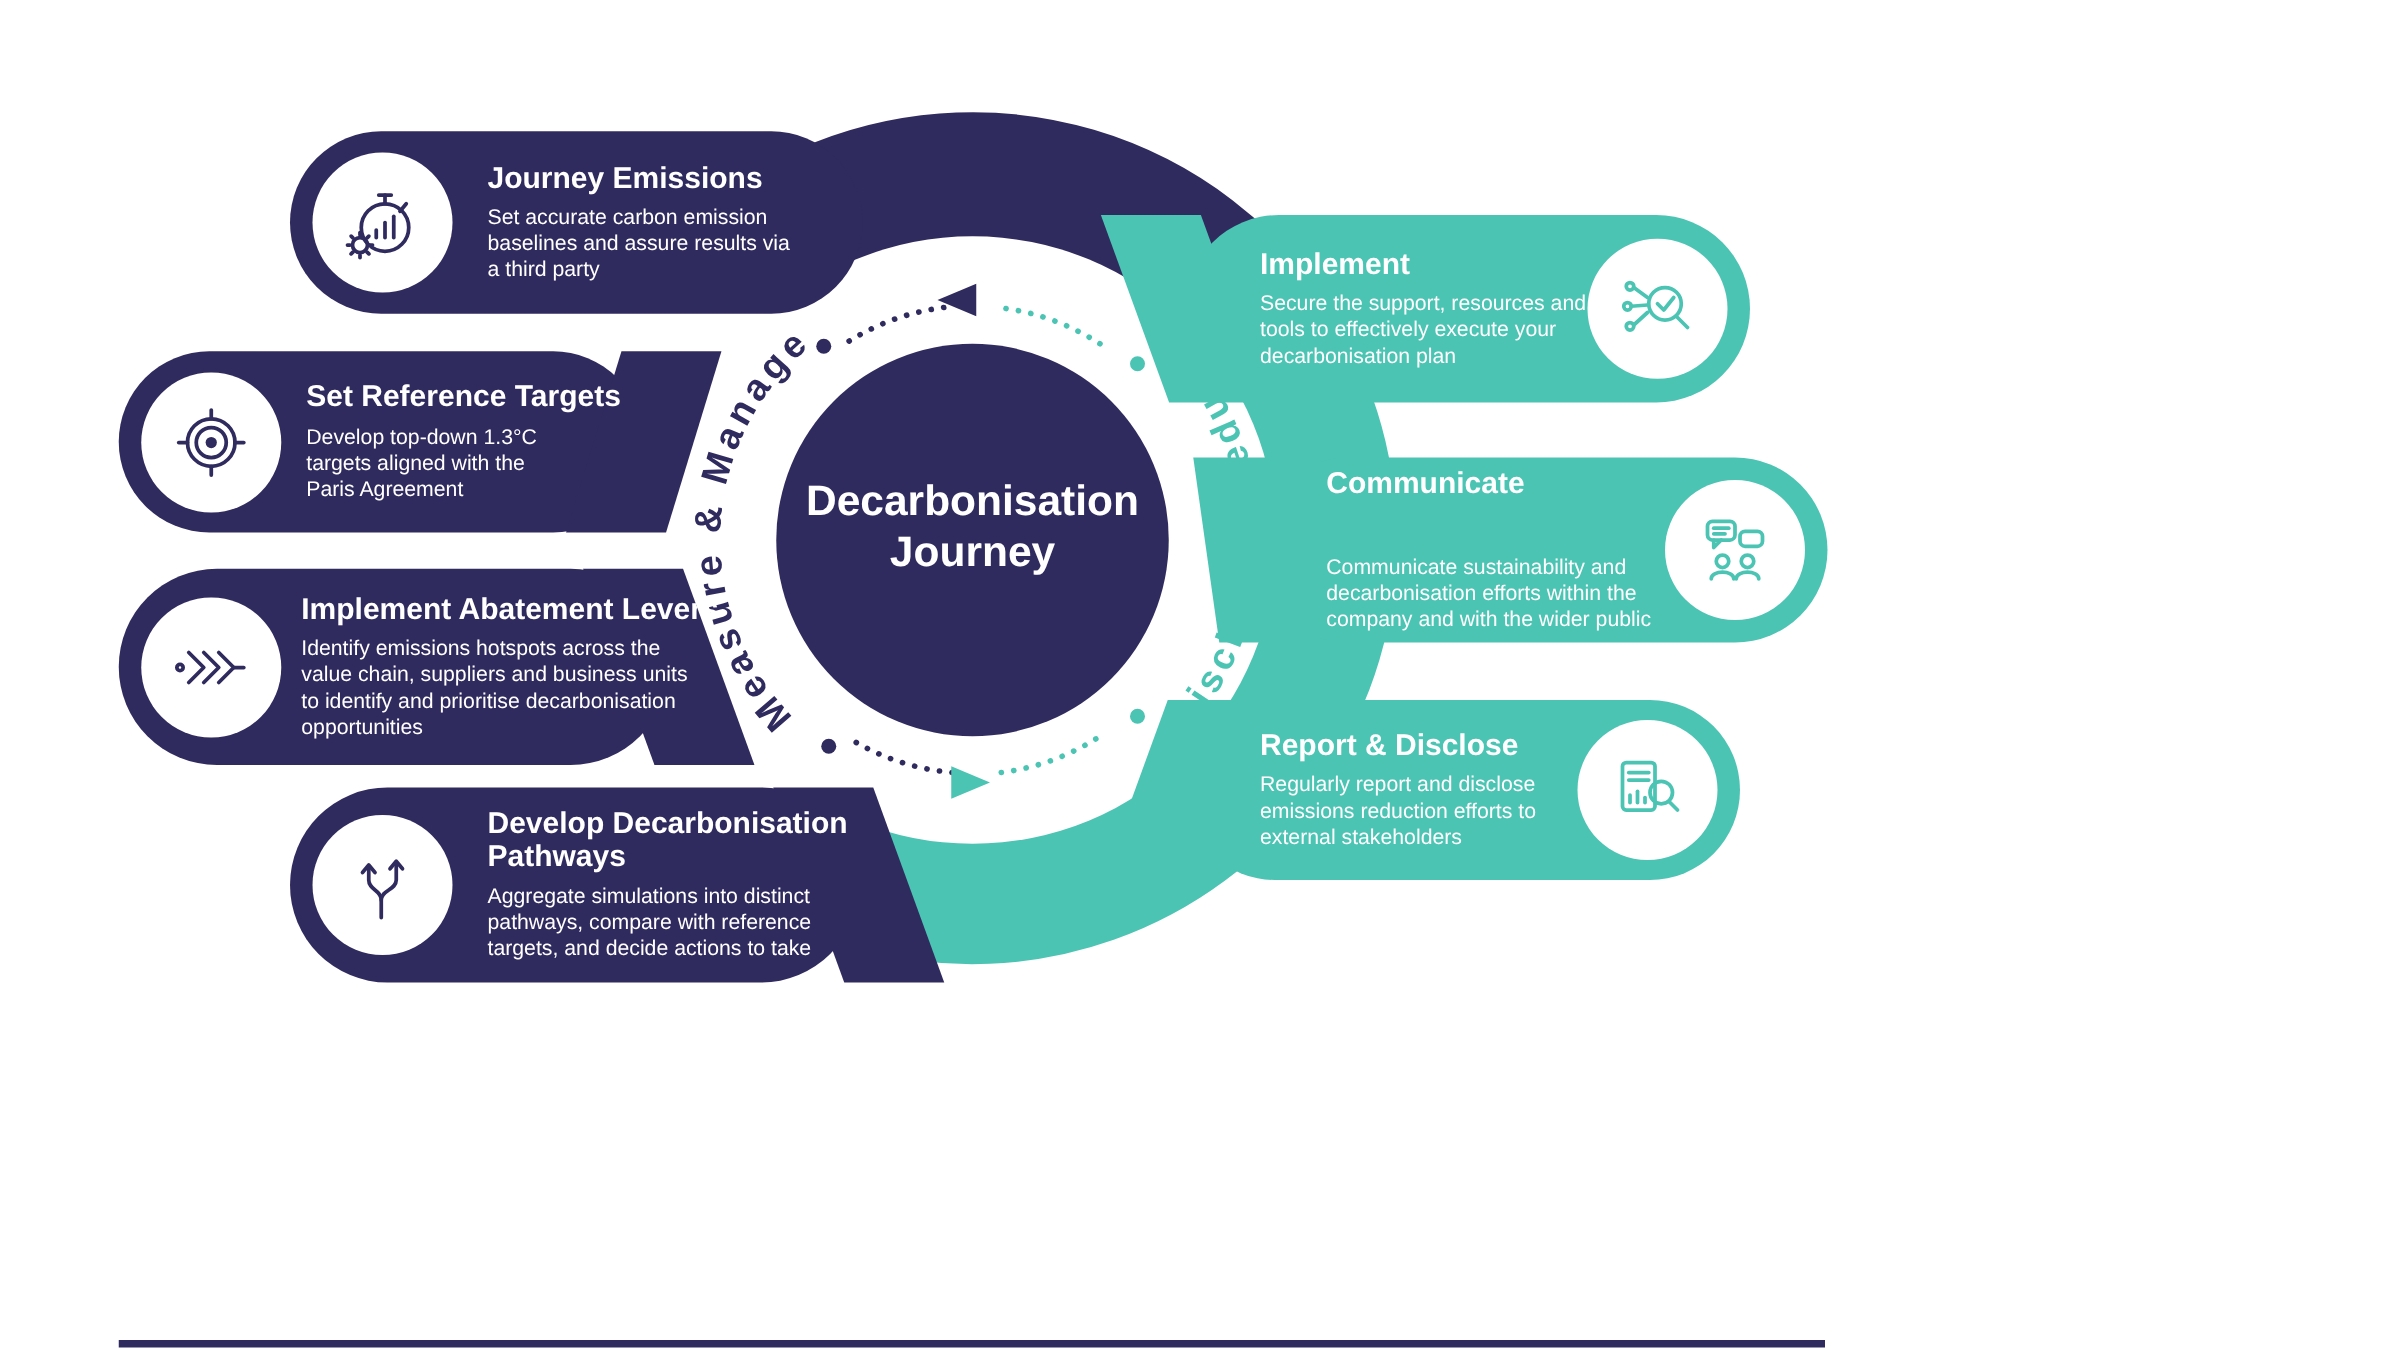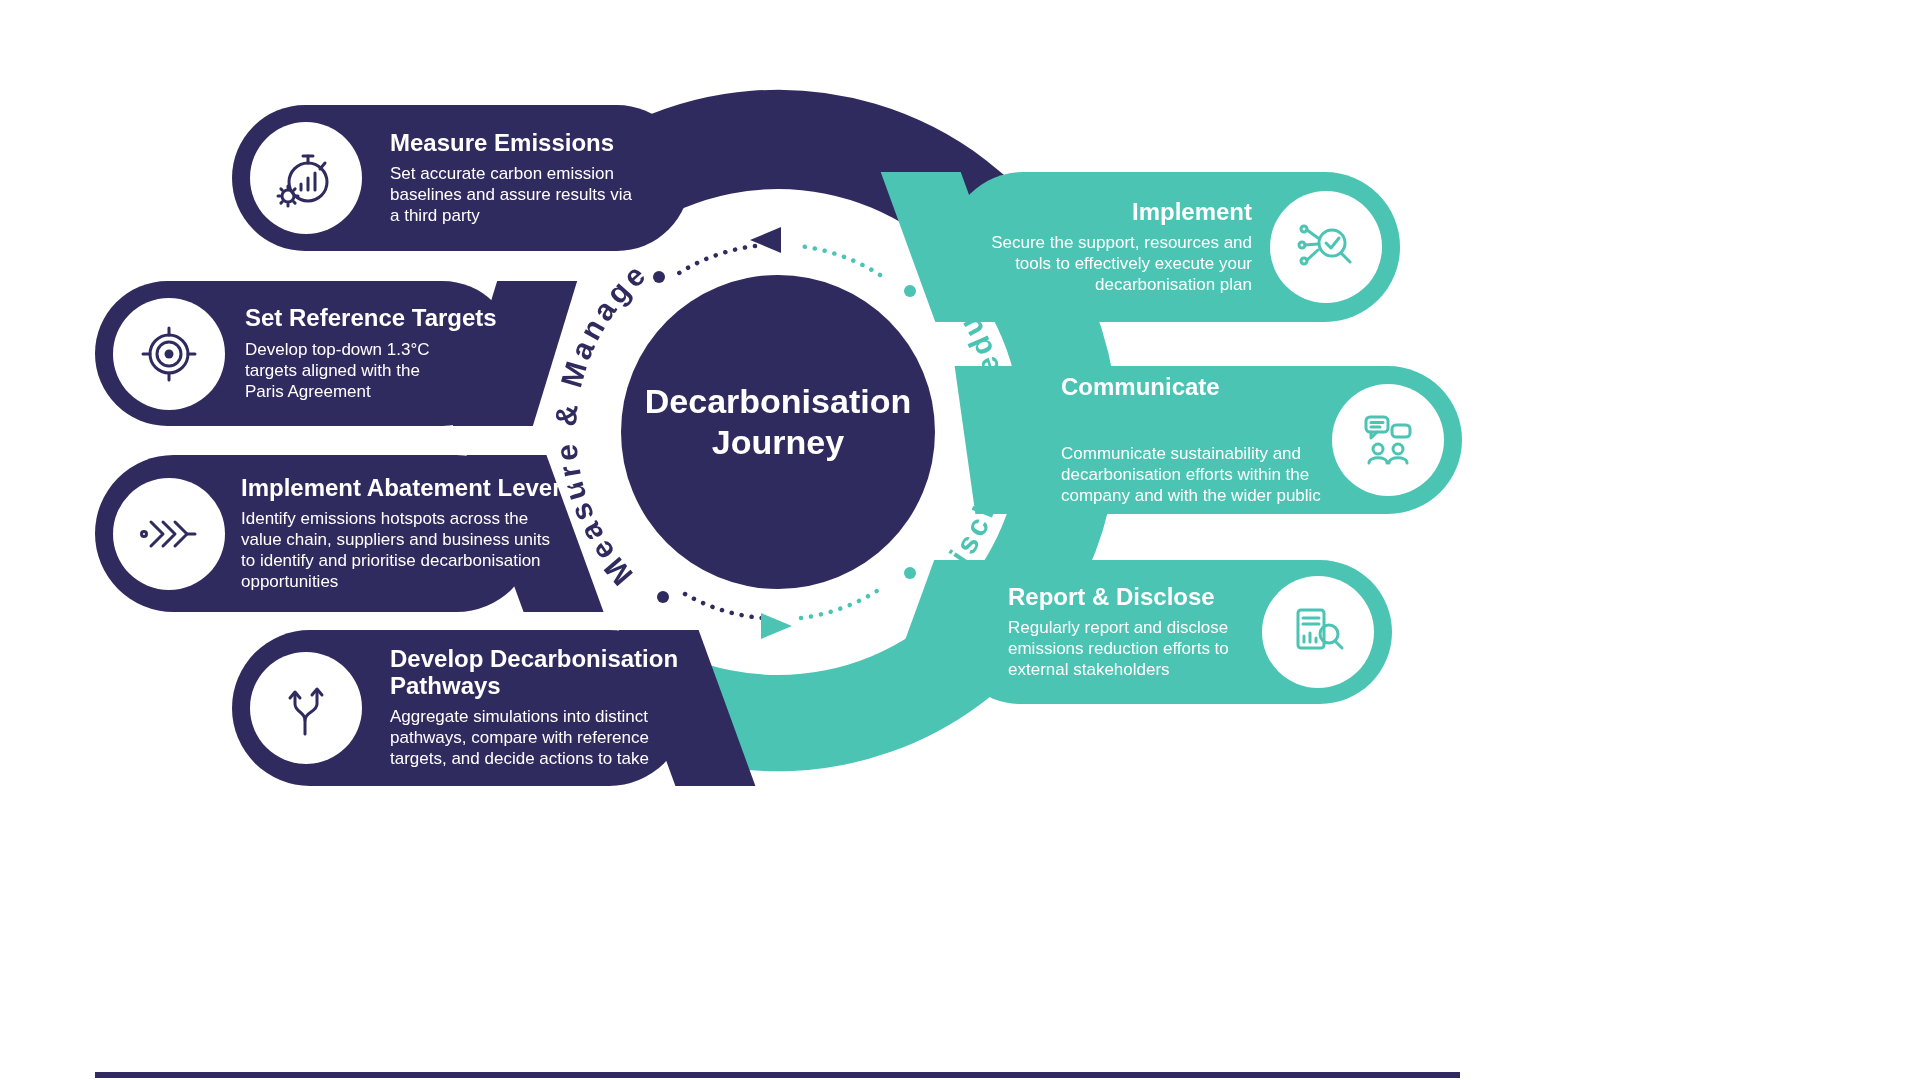--- a/index.html
+++ b/index.html
@@ -98,21 +98,21 @@
         <line x1="14" y1="58" x2="14" y2="60"></line>
         <line x1="6" y1="50" x2="4" y2="50"></line>
         <line x1="22" y1="50" x2="24" y2="50"></line>
         <line x1="8.3" y1="44.3" x2="6.9" y2="42.9"></line>
         <line x1="19.7" y1="55.7" x2="21.1" y2="57.1"></line>
         <line x1="8.3" y1="55.7" x2="6.9" y2="57.1"></line>
         <line x1="19.7" y1="44.3" x2="21.1" y2="42.9"></line>
       </svg>
     </div>
     <div class="pill-text" style="left:158px;width:252px;">
-      <h3 class="nowrap">Measure Emissions</h3>
+      <h3 class="nowrap">Journey Emissions</h3>
       <p>Set accurate carbon emission baselines and assure results via a third party</p>
     </div>
   </div>
 
   <div class="pill navy" style="left:95px;top:281px;width:420px;height:145px;">
     <div class="cap r" style="transform:skewX(-17deg);"></div>
     <div class="icon-circle left icon-navy">
       <svg class="step-icon" width="64" height="64" viewBox="0 0 64 64">
         <circle cx="32" cy="32" r="19"></circle>
         <circle cx="32" cy="32" r="12"></circle>
@@ -170,21 +170,21 @@
         <line x1="47" y1="38" x2="56" y2="47"></line>
         <polyline points="32,28 37,33 45,23"></polyline>
         <circle cx="10" cy="14" r="3"></circle>
         <circle cx="8" cy="30" r="3"></circle>
         <circle cx="10" cy="46" r="3"></circle>
         <line x1="13" y1="15" x2="24" y2="23"></line>
         <line x1="11" y1="30" x2="24" y2="29"></line>
         <line x1="13" y1="45" x2="24" y2="35"></line>
       </svg>
     </div>
-    <div class="pill-text" style="left:36px;width:268px;text-align:right;">
+    <div class="pill-text" style="left:60px;width:268px;">
       <h3 class="nowrap">Implement</h3>
       <p>Secure the support, resources and tools to effectively execute your decarbonisation plan</p>
     </div>
   </div>
 
   <div class="pill teal" style="left:1005px;top:366px;width:457px;height:148px;">
     <div class="cap l" style="transform:skewX(8deg);"></div>
     <div class="icon-circle right icon-teal">
       <svg class="step-icon" width="64" height="64" viewBox="0 0 64 64">
         <rect x="10" y="9" width="22" height="15" rx="4"></rect>

